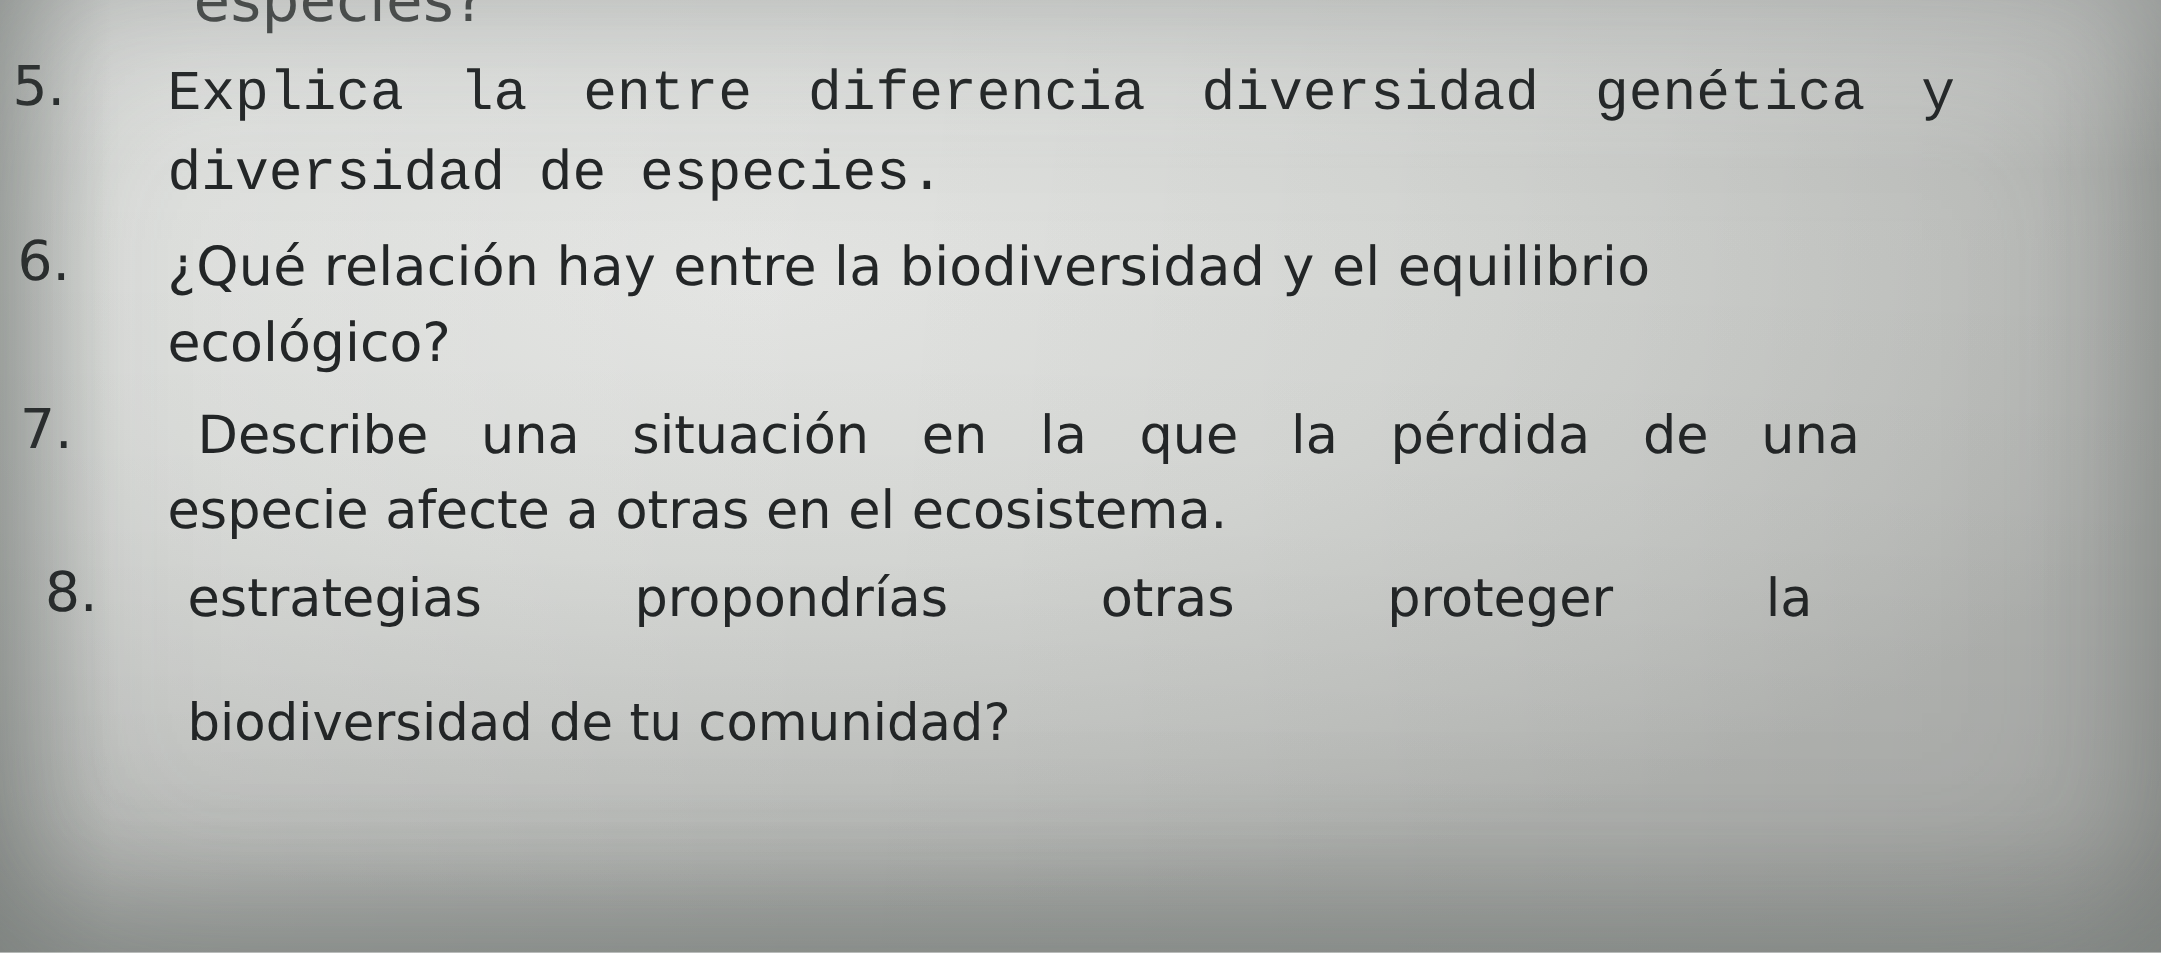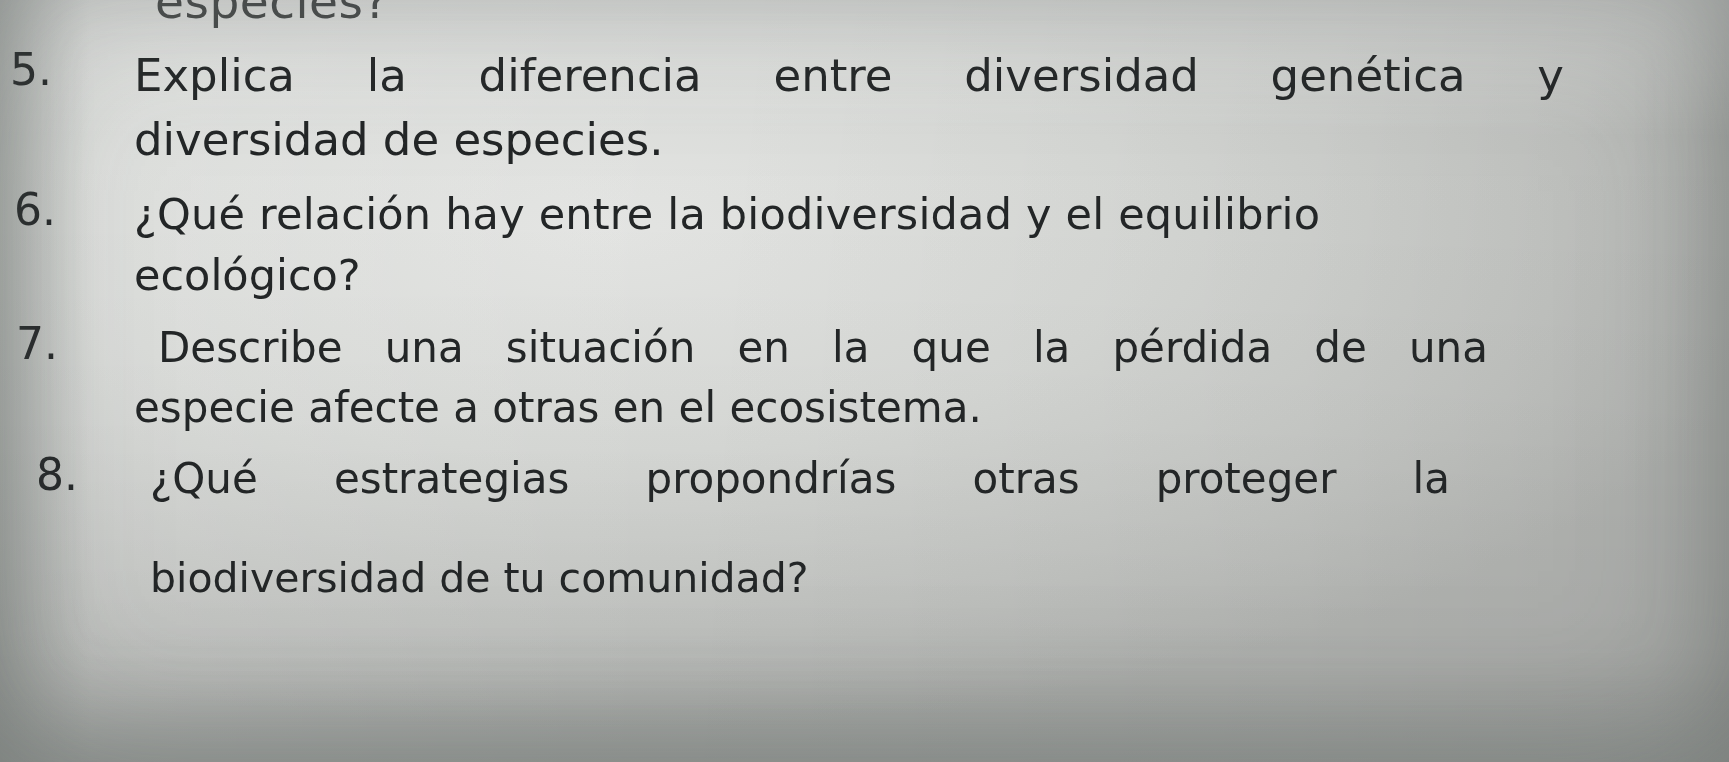--- a/index.html
+++ b/index.html
@@ -104,21 +104,21 @@
     display: flex;
     justify-content: space-between;
     white-space: nowrap;
   }
   .line-just .w { display: inline-block; }
 
   .line-normal { white-space: nowrap; }
 
   
   .q5 .qnum { left: 10px; top: 0; }
-  .q5 .qbody { font-size: 45px; }
+  .q5 .qbody { font-size: 45px; font-family: Liberation Mono, monospace; }
   .q5 .l1 { width: 1430px; }
 
   .q6 .qnum { left: 14px; }
   .q6 .qbody { font-size: 43px; }
 
   .q7 .qnum { left: 16px; }
   .q7 .qbody { font-size: 42px; }
   .q7 .l1 { width: 1330px; margin-left: 24px; }
 
   .q8 .qnum { left: 36px; }
@@ -149,22 +149,22 @@
     <div class="clipped-line">especies?</div>
 
     <div class="qlist">
 
       <div class="qitem q5">
         <div class="qnum">5.</div>
         <div class="qbody">
           <div class="line-just l1">
             <span class="w">Explica</span>
             <span class="w">la</span>
+            <span class="w">entre</span>
             <span class="w">diferencia</span>
-            <span class="w">entre</span>
             <span class="w">diversidad</span>
             <span class="w">genética</span>
             <span class="w">y</span>
           </div>
           <div class="line-normal l2">diversidad de especies.</div>
         </div>
       </div>
 
       <div class="qitem q6">
         <div class="qnum">6.</div>
@@ -190,21 +190,20 @@
             <span class="w">una</span>
           </div>
           <div class="line-normal l2">especie afecte a otras en el ecosistema.</div>
         </div>
       </div>
 
       <div class="qitem q8">
         <div class="qnum">8.</div>
         <div class="qbody">
           <div class="line-just l1">
-            <span class="w">¿Qué</span>
             <span class="w">estrategias</span>
             <span class="w">propondrías</span>
             <span class="w">otras</span>
             <span class="w">proteger</span>
             <span class="w">la</span>
           </div>
           <div class="line-normal l2">biodiversidad de tu comunidad?</div>
         </div>
       </div>
 

